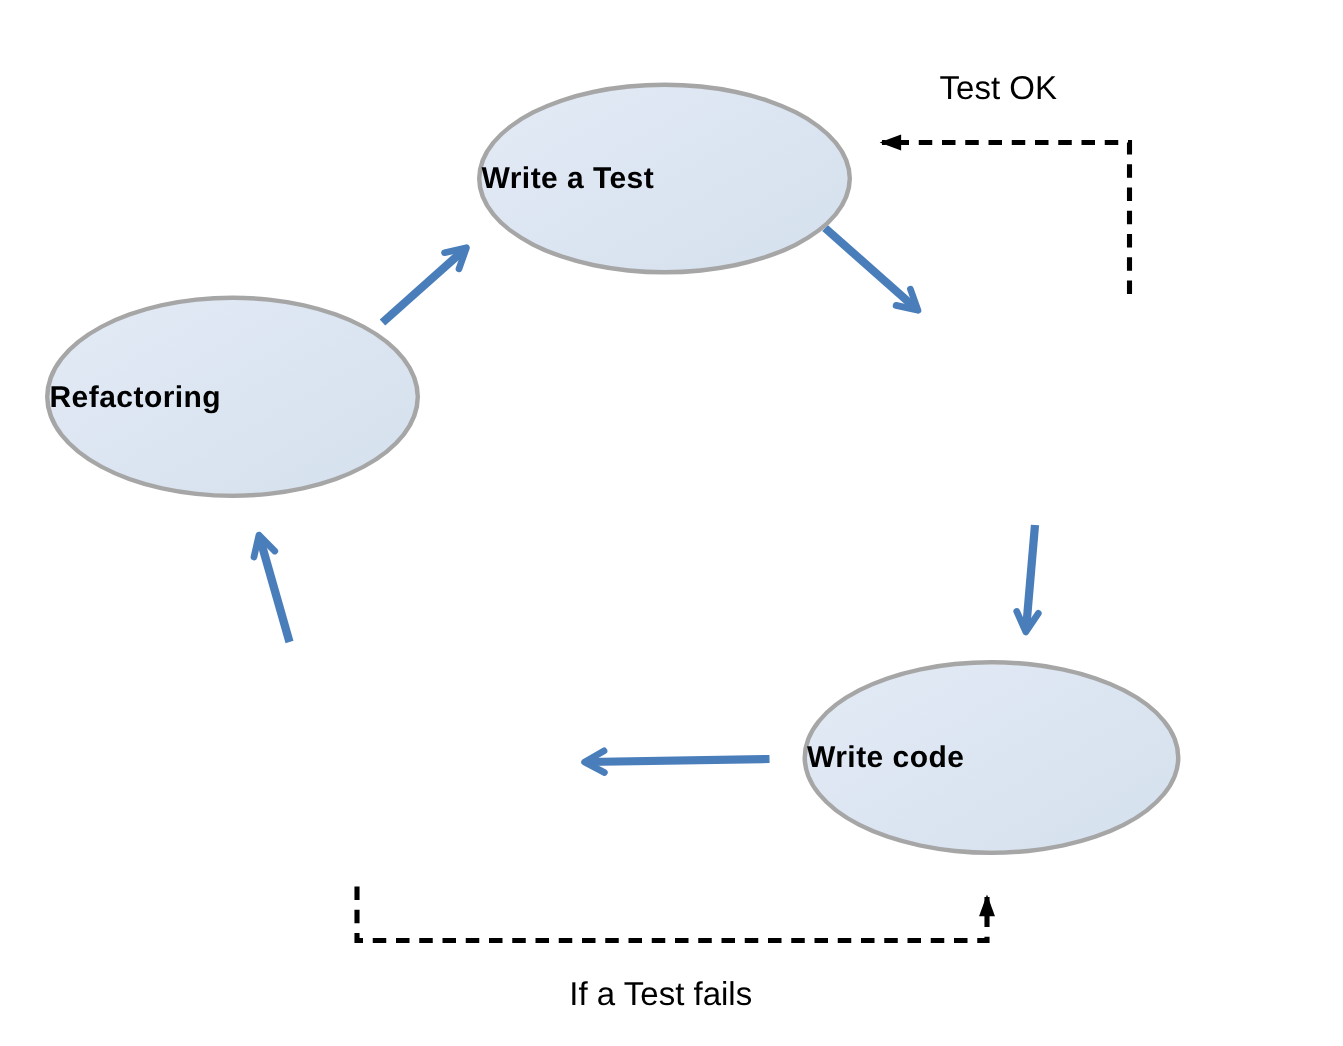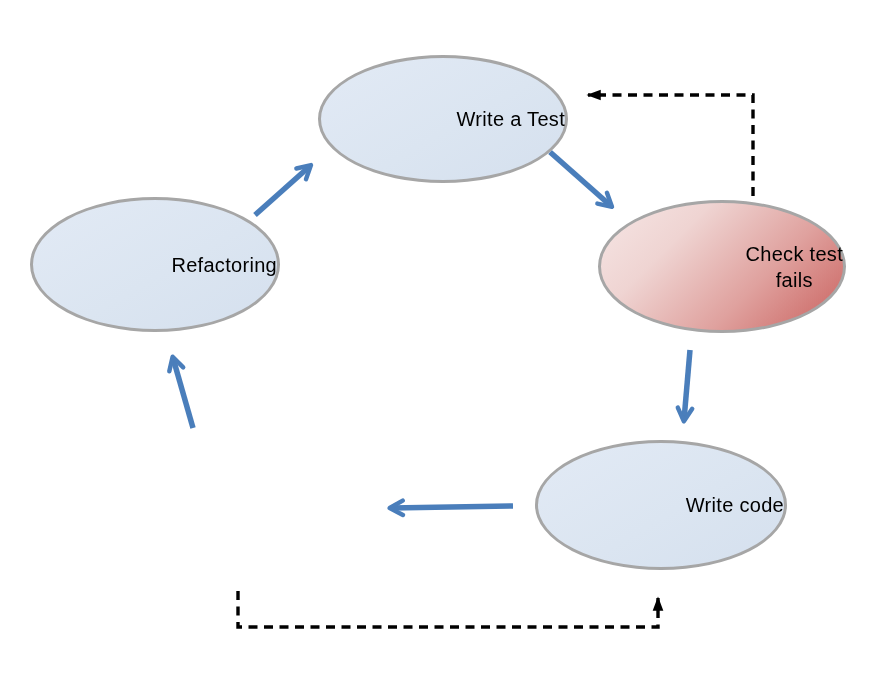--- a/index.html
+++ b/index.html
@@ -23,23 +23,23 @@
     height: 697px;
     pointer-events: none;
   }
   .node {
     position: absolute;
     box-sizing: border-box;
     border: 3px solid #a6a6a6;
     border-radius: 50%;
     display: flex;
     align-items: center;
-    justify-content: flex-end;
+    justify-content: flex-start;
     text-align: center;
-    font-weight: normal;
+    font-weight: bold;
     font-size: 20px;
     letter-spacing: 0.3px;
     line-height: 1.3;
     color: #000000;
     white-space: pre-line;
   }
   .node-blue {
     background: linear-gradient(150deg, #e2eaf5 0%, #dbe5f1 55%, #d5e0ee 100%);
   }
   .node-red {
@@ -86,29 +86,27 @@
     <line x1="193" y1="428" x2="173" y2="358" stroke="#4a7ebb" stroke-width="5.5" marker-end="url(#arrowBlue)"></line>
 
     <path d="M753 196 L753 95 L588 95" fill="none" stroke="#000000" stroke-width="3.4" stroke-dasharray="9 6.5" marker-end="url(#arrowBlack)"></path>
     <path d="M238 591 L238 627 L658 627 L658 598" fill="none" stroke="#000000" stroke-width="3.4" stroke-dasharray="9 6.5" marker-end="url(#arrowBlack)"></path>
   </svg>
 
   <div class="node node-blue node-write-a-test">
     <span>Write a Test</span>
   </div>
 
-  <div class="node node-red node-check-test-fails">
-    <span>Check test
-fails</span>
-  </div>
 
   <div class="node node-blue node-write-code">
     <span>Write code</span>
   </div>
 
 
   <div class="node node-blue node-refactoring">
     <span>Refactoring</span>
   </div>
 
+  <div class="edge-label edge-label-test-ok">Test OK</div>
 
+  <div class="edge-label edge-label-if-test-fails">If a Test fails</div>
 
 </div>
 
 </body></html>

